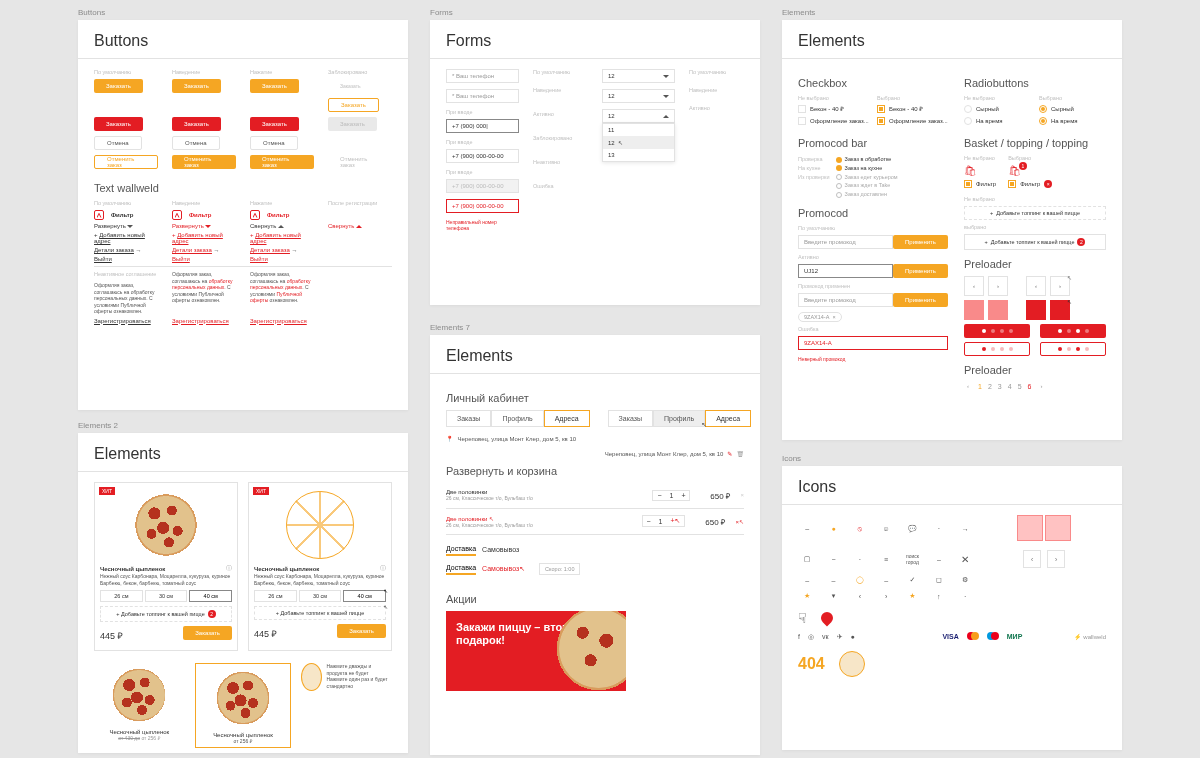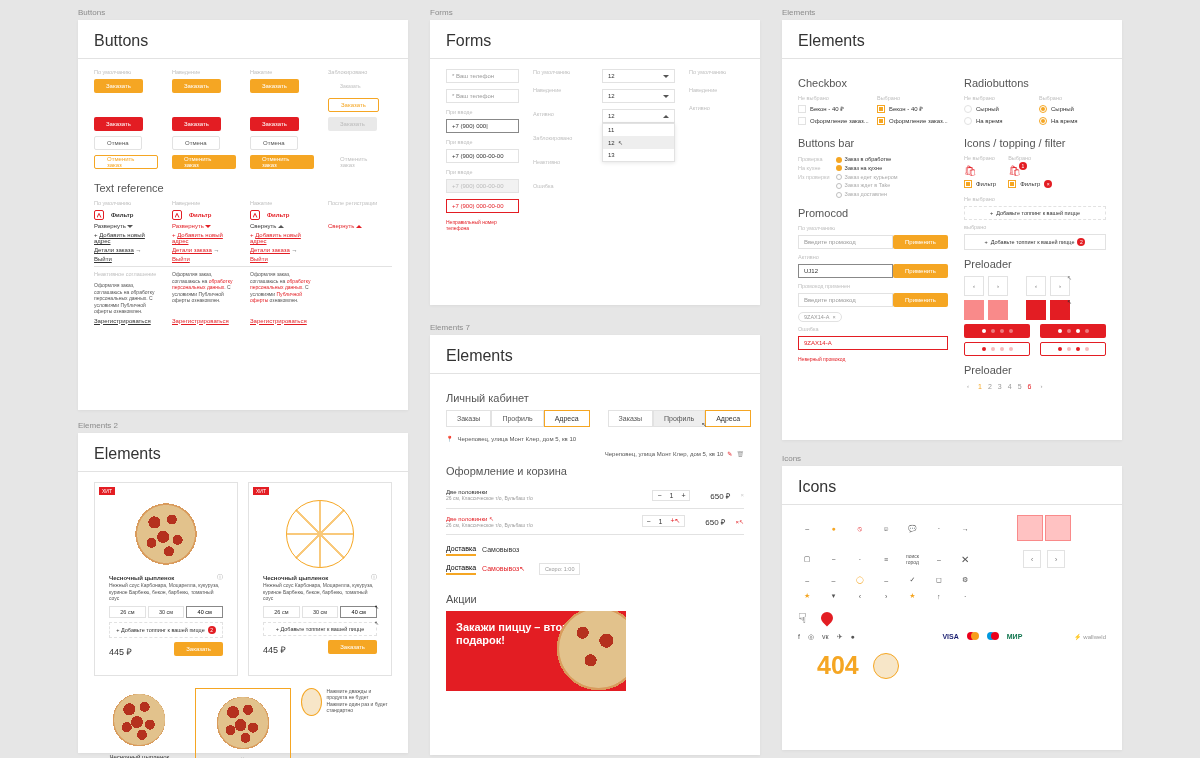--- a/index.html
+++ b/index.html
@@ -80,21 +80,21 @@
 .pill .d.on{background:#fff;}
 .pill.outline{background:#fff;border:1px solid var(--red);}
 .pill.outline .d{background:rgba(227,29,35,.3);}
 .pill.outline .d.on{background:var(--red);}
 
 .pagn{display:flex;align-items:center;gap:6px;}
 .pagn .n{font-size:7px;color:#999;}
 .pagn .n.cur{color:var(--orange);}
 .arrow{width:8px;height:8px;display:inline-flex;align-items:center;justify-content:center;color:#999;}
 
-.card{border:1px solid var(--border);padding:14px;position:relative;}
+.card{border:1px solid var(--border);padding:5px;position:relative;}
 .tag{position:absolute;top:4px;left:4px;background:var(--red);color:#fff;font-size:5px;padding:1px 3px;}
 .pizza{width:70px;height:70px;margin:2px auto 4px;border-radius:50%;background:radial-gradient(circle,#F3CBA5 0 58%,#D99B5C 58% 62%,transparent 62%);position:relative;overflow:hidden;}
 .pizza.full::after{content:"";position:absolute;inset:8%;border-radius:50%;background:
  radial-gradient(circle at 30% 30%, #B5311E 0 6px, transparent 6px),
  radial-gradient(circle at 60% 25%, #B5311E 0 5px, transparent 5px),
  radial-gradient(circle at 45% 55%, #B5311E 0 6px, transparent 6px),
  radial-gradient(circle at 70% 60%, #B5311E 0 5px, transparent 5px),
  radial-gradient(circle at 25% 65%, #B5311E 0 5px, transparent 5px),
  radial-gradient(circle at 55% 80%, #B5311E 0 5px, transparent 5px),
  #E2C28C;}
@@ -127,21 +127,21 @@
 .deltabs .dt.on{color:#000;border-bottom:2px solid var(--orange);}
 .timechip{border:1px solid var(--border);padding:2px 5px;font-size:5.5px;color:#999;}
 .banner{width:180px;height:80px;background:var(--red);color:#fff;padding:10px;position:relative;overflow:hidden;}
 .banner .bigtxt{font-size:11px;font-weight:bold;line-height:1.15;}
 .banner .bpizza{position:absolute;right:-20px;top:-10px;width:95px;height:95px;border-radius:50%;background:radial-gradient(circle,#F3CBA5 0 58%,#D99B5C 58% 62%,transparent 62%);}
 .banner .bpizza::after{content:"";position:absolute;inset:8%;border-radius:50%;background:radial-gradient(circle at 30% 30%, #B5311E 0 6px, transparent 6px),radial-gradient(circle at 60% 40%, #B5311E 0 7px, transparent 7px),radial-gradient(circle at 40% 65%, #B5311E 0 6px, transparent 6px),#E2C28C;}
 
 .iconsgrid{display:grid;grid-template-columns:repeat(12,1fr);gap:8px;align-items:center;font-size:7px;color:#555;}
 .iconsgrid .ic{text-align:center;}
 .iconsgrid .or{color:var(--orange);}
-.big404{font-size:25px;font-weight:bold;color:var(--orange);margin-left:19px;}
+.big404{font-size:16px;font-weight:bold;color:var(--orange);}
 .preloader-text{font-size:5.5px;color:#333;}
 .errorlabel{font-size:5px;color:var(--red);margin-top:2px;}
 .redcircle{width:8px;height:8px;background:var(--red);border-radius:50%;display:inline-flex;align-items:center;justify-content:center;color:#fff;font-size:5px;}
 .basketicon{font-size:10px;color:var(--red);}
 .redpin{width:12px;height:12px;background:var(--red);border-radius:50% 50% 50% 0;transform:rotate(-45deg);display:inline-block;}
 .lightsquares{display:inline-flex;gap:2px;}
 .lightsquares .ls{width:26px;height:26px;background:#FFC2C2;border:1px solid #F98A8A;}
 
 .navarrow{width:18px;height:18px;border:1px solid var(--border);display:inline-flex;align-items:center;justify-content:center;color:#888;font-size:8px;}
 </style>
@@ -184,21 +184,21 @@
    <div class="subcol"><div class="btn outline">Отмена</div></div>
    <div class="subcol"></div>
   </div>
   <div class="subrow">
    <div class="subcol"><div class="btn outline-or">Отменить заказ</div></div>
    <div class="subcol"><div class="btn orange">Отменить заказ</div></div>
    <div class="subcol"><div class="btn orange">Отменить заказ</div></div>
    <div class="subcol"><div class="btn ghost">Отменить заказ</div></div>
   </div>
 
-  <div class="section-title">Text reference</div>
+  <div class="section-title">Text wallweld</div>
   <div class="subrow">
    <div class="subcol">
           <div class="minilabel">По умолчанию</div>
         </div>
    <div class="subcol">
           <div class="minilabel">Наведение</div>
         </div>
    <div class="subcol">
           <div class="minilabel">Нажатие</div>
         </div>
@@ -359,21 +359,21 @@
               <span class="box"></span>
               <span>Бекон - 40 ₽</span>
             </div>
        <div class="cb on">
               <span class="box"></span>
               <span>Оформление заказ...</span>
             </div>
      </div>
    </div>
 
-   <div class="section-title">Buttons bar</div>
+   <div class="section-title">Promocod bar</div>
    <div class="prog">
      <div class="col1">
        <div>Проверка</div>
        <div>На кухне</div>
        <div>Из проверки</div>
      </div>
      <div class="col2">
        <div><span class="mark on"></span><span>Заказ в обработке</span></div>
        <div><span class="mark on"></span><span>Заказ на кухне</span></div>
        <div><span class="mark off"></span><span style="color:#aaa">Заказ едет курьером</span></div>
@@ -435,21 +435,21 @@
               <span class="dot"></span>
               <span>Сырный</span>
             </div>
        <div class="rb on">
               <span class="dot"></span>
               <span>На время</span>
             </div>
      </div>
    </div>
 
-   <div class="section-title">Icons / topping / filter</div>
+   <div class="section-title">Basket / topping / topping</div>
    <div style="display:flex;gap:12px;">
      <div>
             <div class="minilabel">Не выбрано</div>
        <div class="basketicon">🛍</div>
        <div class="cb on" style="margin-top:4px">
               <span class="box"></span>
               <span>Фильтр</span>
             </div>
      </div>
      <div><div class="minilabel">Выбрано</div>
@@ -614,21 +614,21 @@
    <div class="addr">
         <span>📍</span>
         <span>Череповец, улица Монт Клер, дом 5, кв 10</span>
       </div>
    <div class="addr" style="justify-content:flex-end;">
         <span>Череповец, улица Монт Клер, дом 5, кв 10</span>
         <span style="color:var(--red)">✎</span>
         <span style="color:#999">🗑</span>
       </div>
 
-   <div class="section-title">Оформление и корзина</div>
+   <div class="section-title">Развернуть и корзина</div>
    <div class="basketrow">
      <div class="info">
           <div>Две половинки</div>
           <div class="tiny" style="color:#999">26 см, Классическое т/о, Бульбаш т/о</div>
         </div>
      <div class="qty">
           <span>−</span>
           <span>1</span>
           <span>+</span>
         </div>

